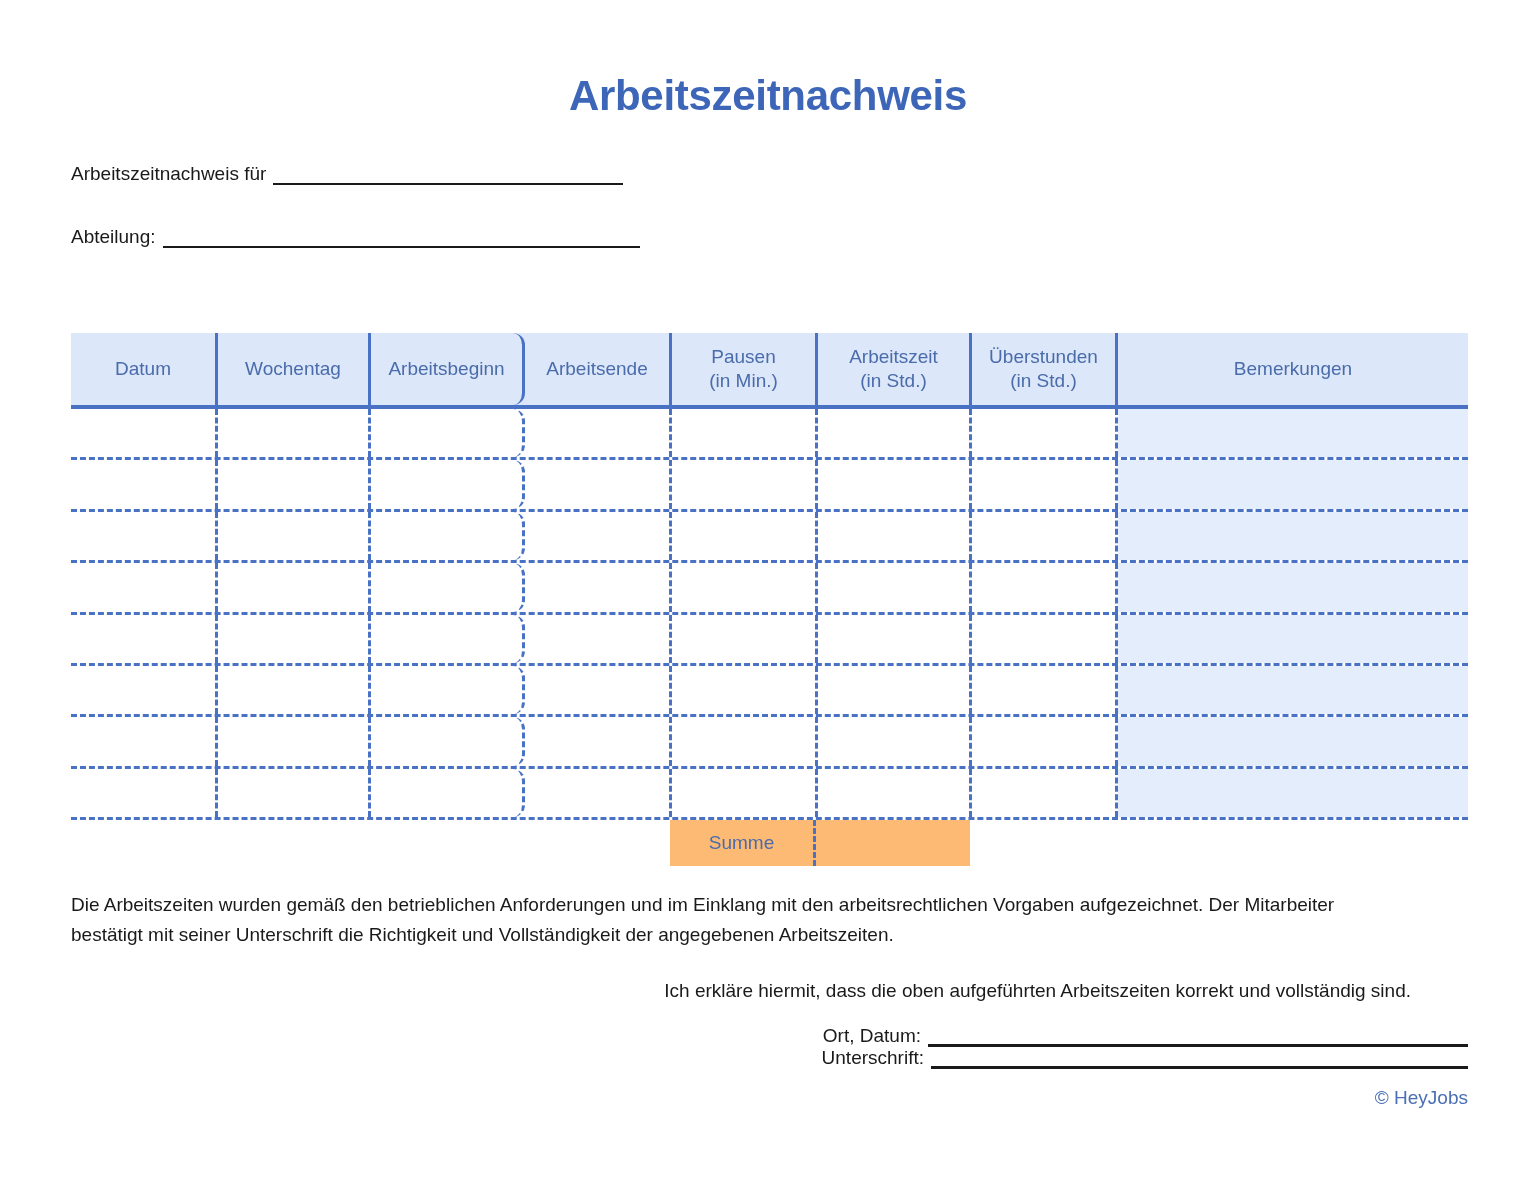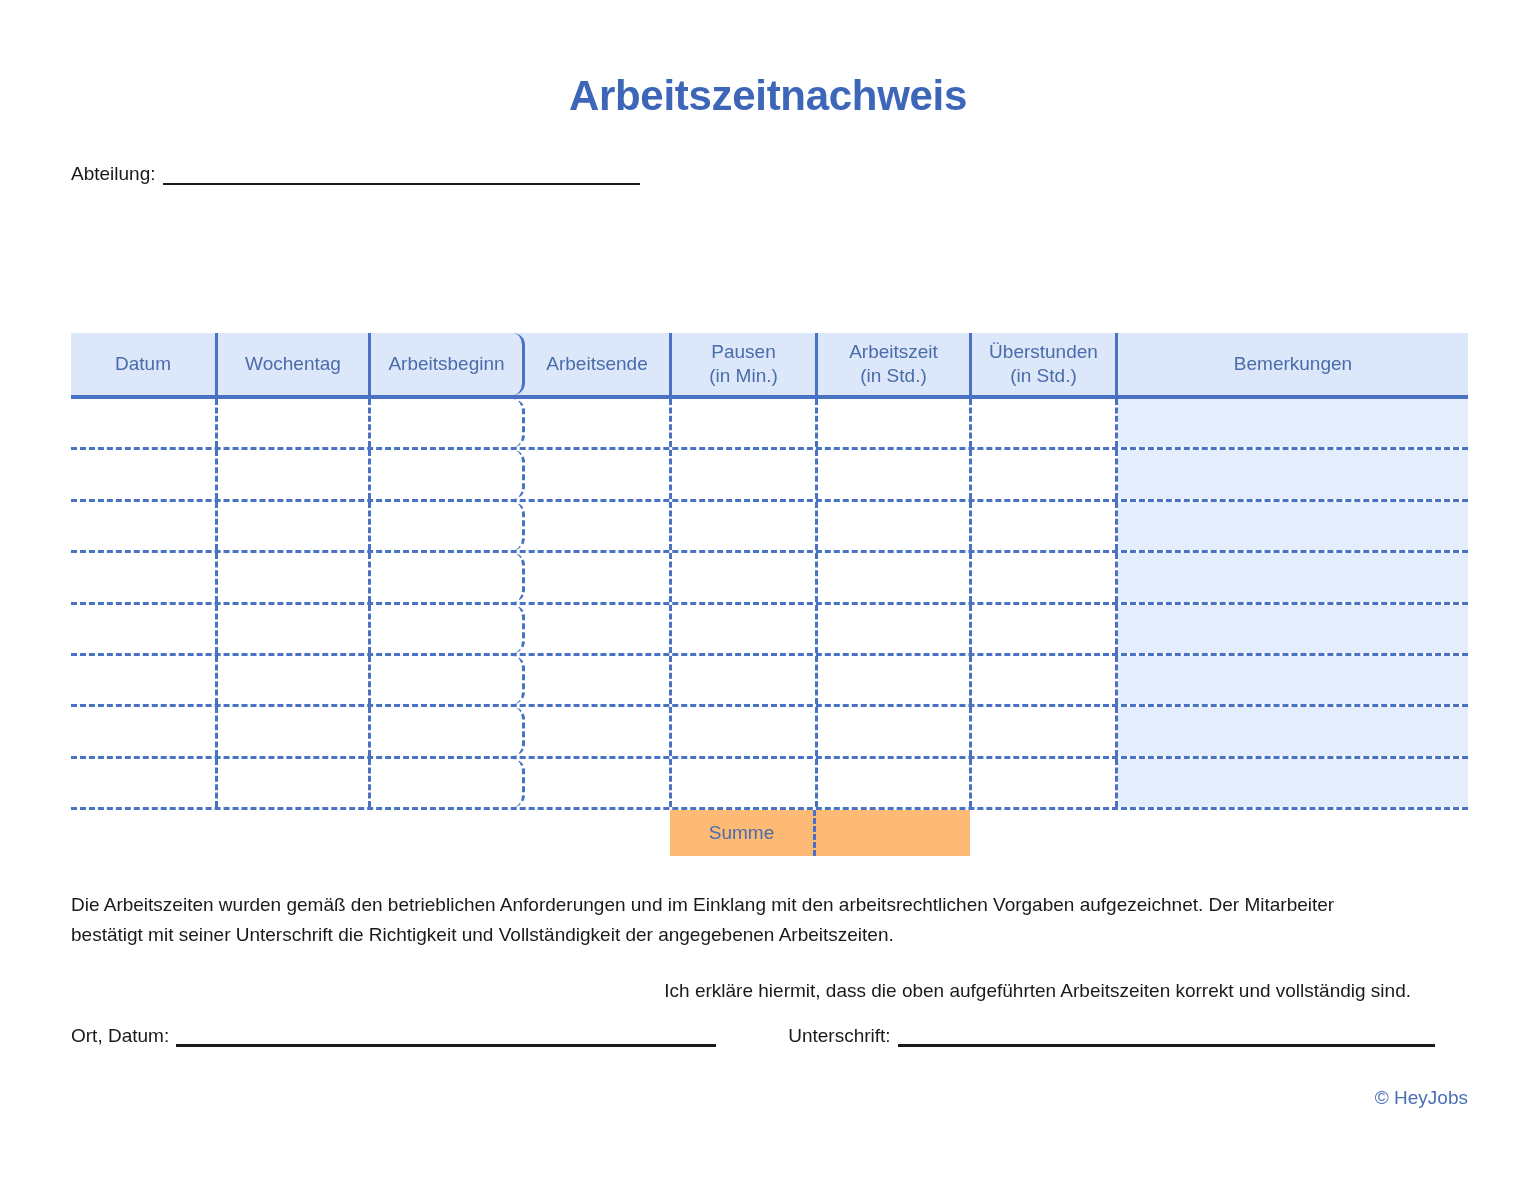--- a/index.html
+++ b/index.html
@@ -68,21 +68,21 @@
 
   
   .timesheet {
     position: absolute;
     left: 71px;
     top: 333px;
     width: 1397px;
   }
   .ts-head {
     display: flex;
-    height: 66px;
+    height: 76px;
     background: #dce7f9;
     border-bottom: 4px solid #4a72c4;
     box-sizing: border-box;
   }
   .ts-head .th {
     display: flex;
     align-items: center;
     justify-content: center;
     text-align: center;
     font-size: 19px;
@@ -171,20 +171,21 @@
   .decl-para:last-child { margin-bottom: 0; text-align: right; }
 
   
   .sign-block {
     position: absolute;
     left: 71px;
     top: 1025px;
     width: 1397px;
     display: flex;
     align-items: flex-end;
+    flex-direction: column;
   }
   .sign-group {
     display: flex;
     align-items: flex-end;
   }
   .sign-label {
     font-size: 19px;
     color: #1a1a1a;
     white-space: nowrap;
     line-height: 22px;
@@ -210,20 +211,24 @@
 </style>
 </head>
 <body>
 
 <div class="page">
 
   <div class="doc-title">Arbeitszeitnachweis</div>
 
   <div class="form-fields">
 
+    <div class="field-row">
+      <span class="field-label">Arbeitszeitnachweis für</span>
+      <span class="field-rule rule-a"></span>
+    </div>
 
 
     <div class="field-row">
       <span class="field-label">Abteilung:</span>
       <span class="field-rule rule-c"></span>
     </div>
 
   </div>
 
   <div class="timesheet">

